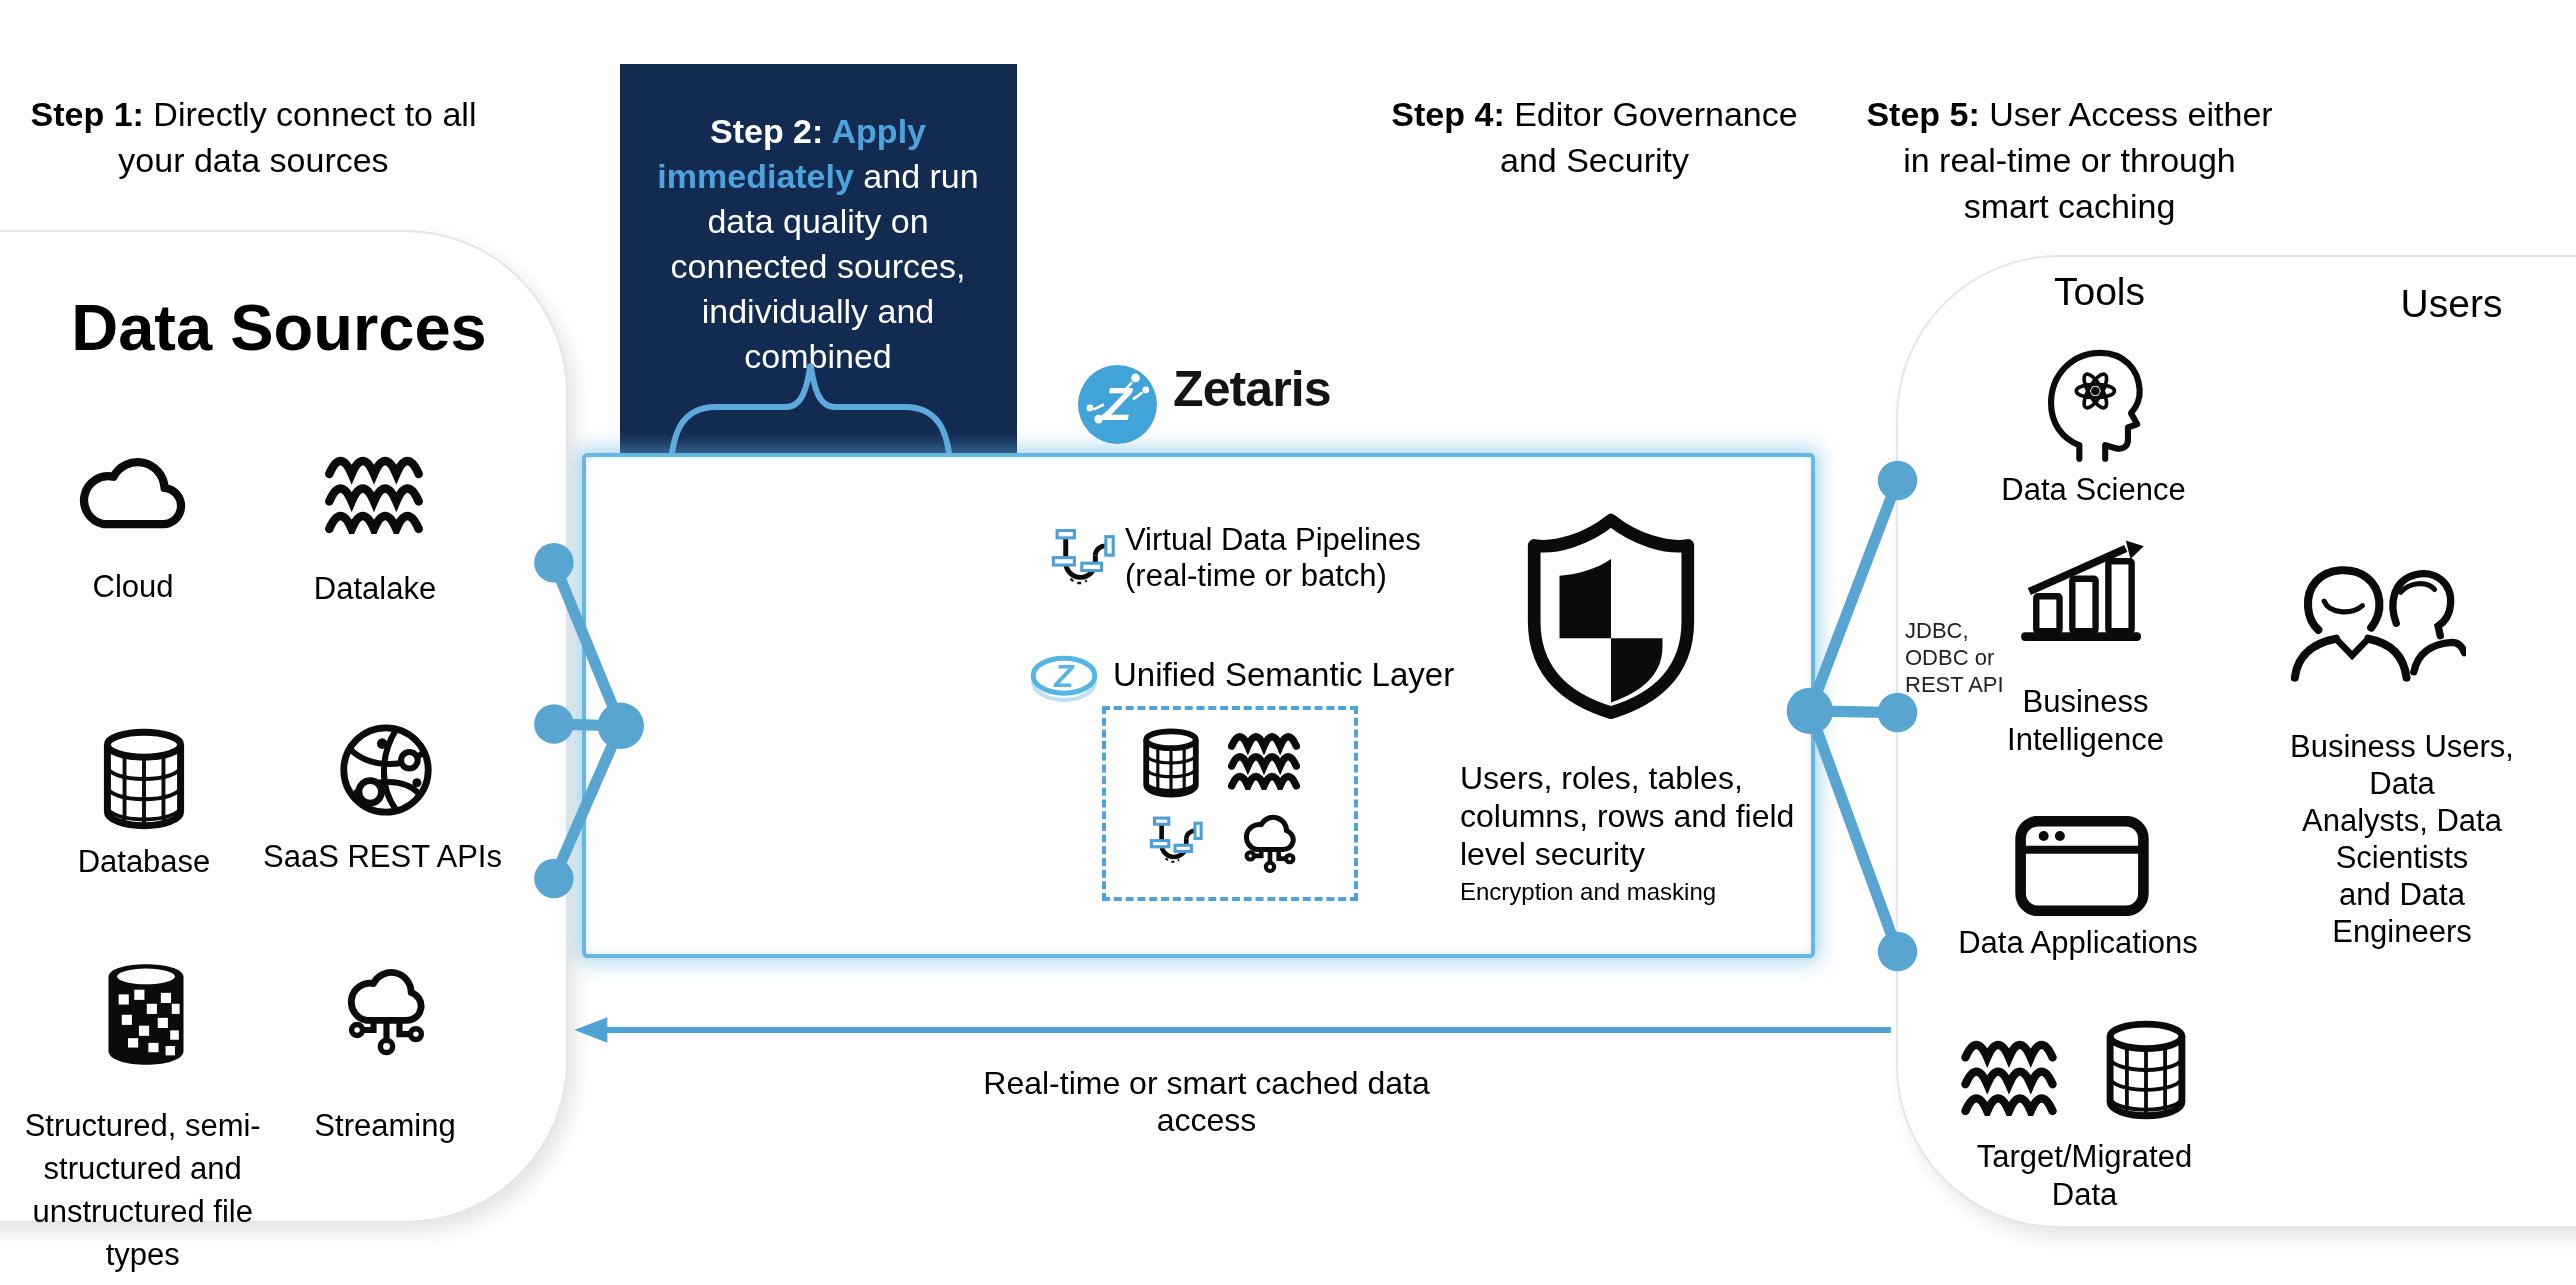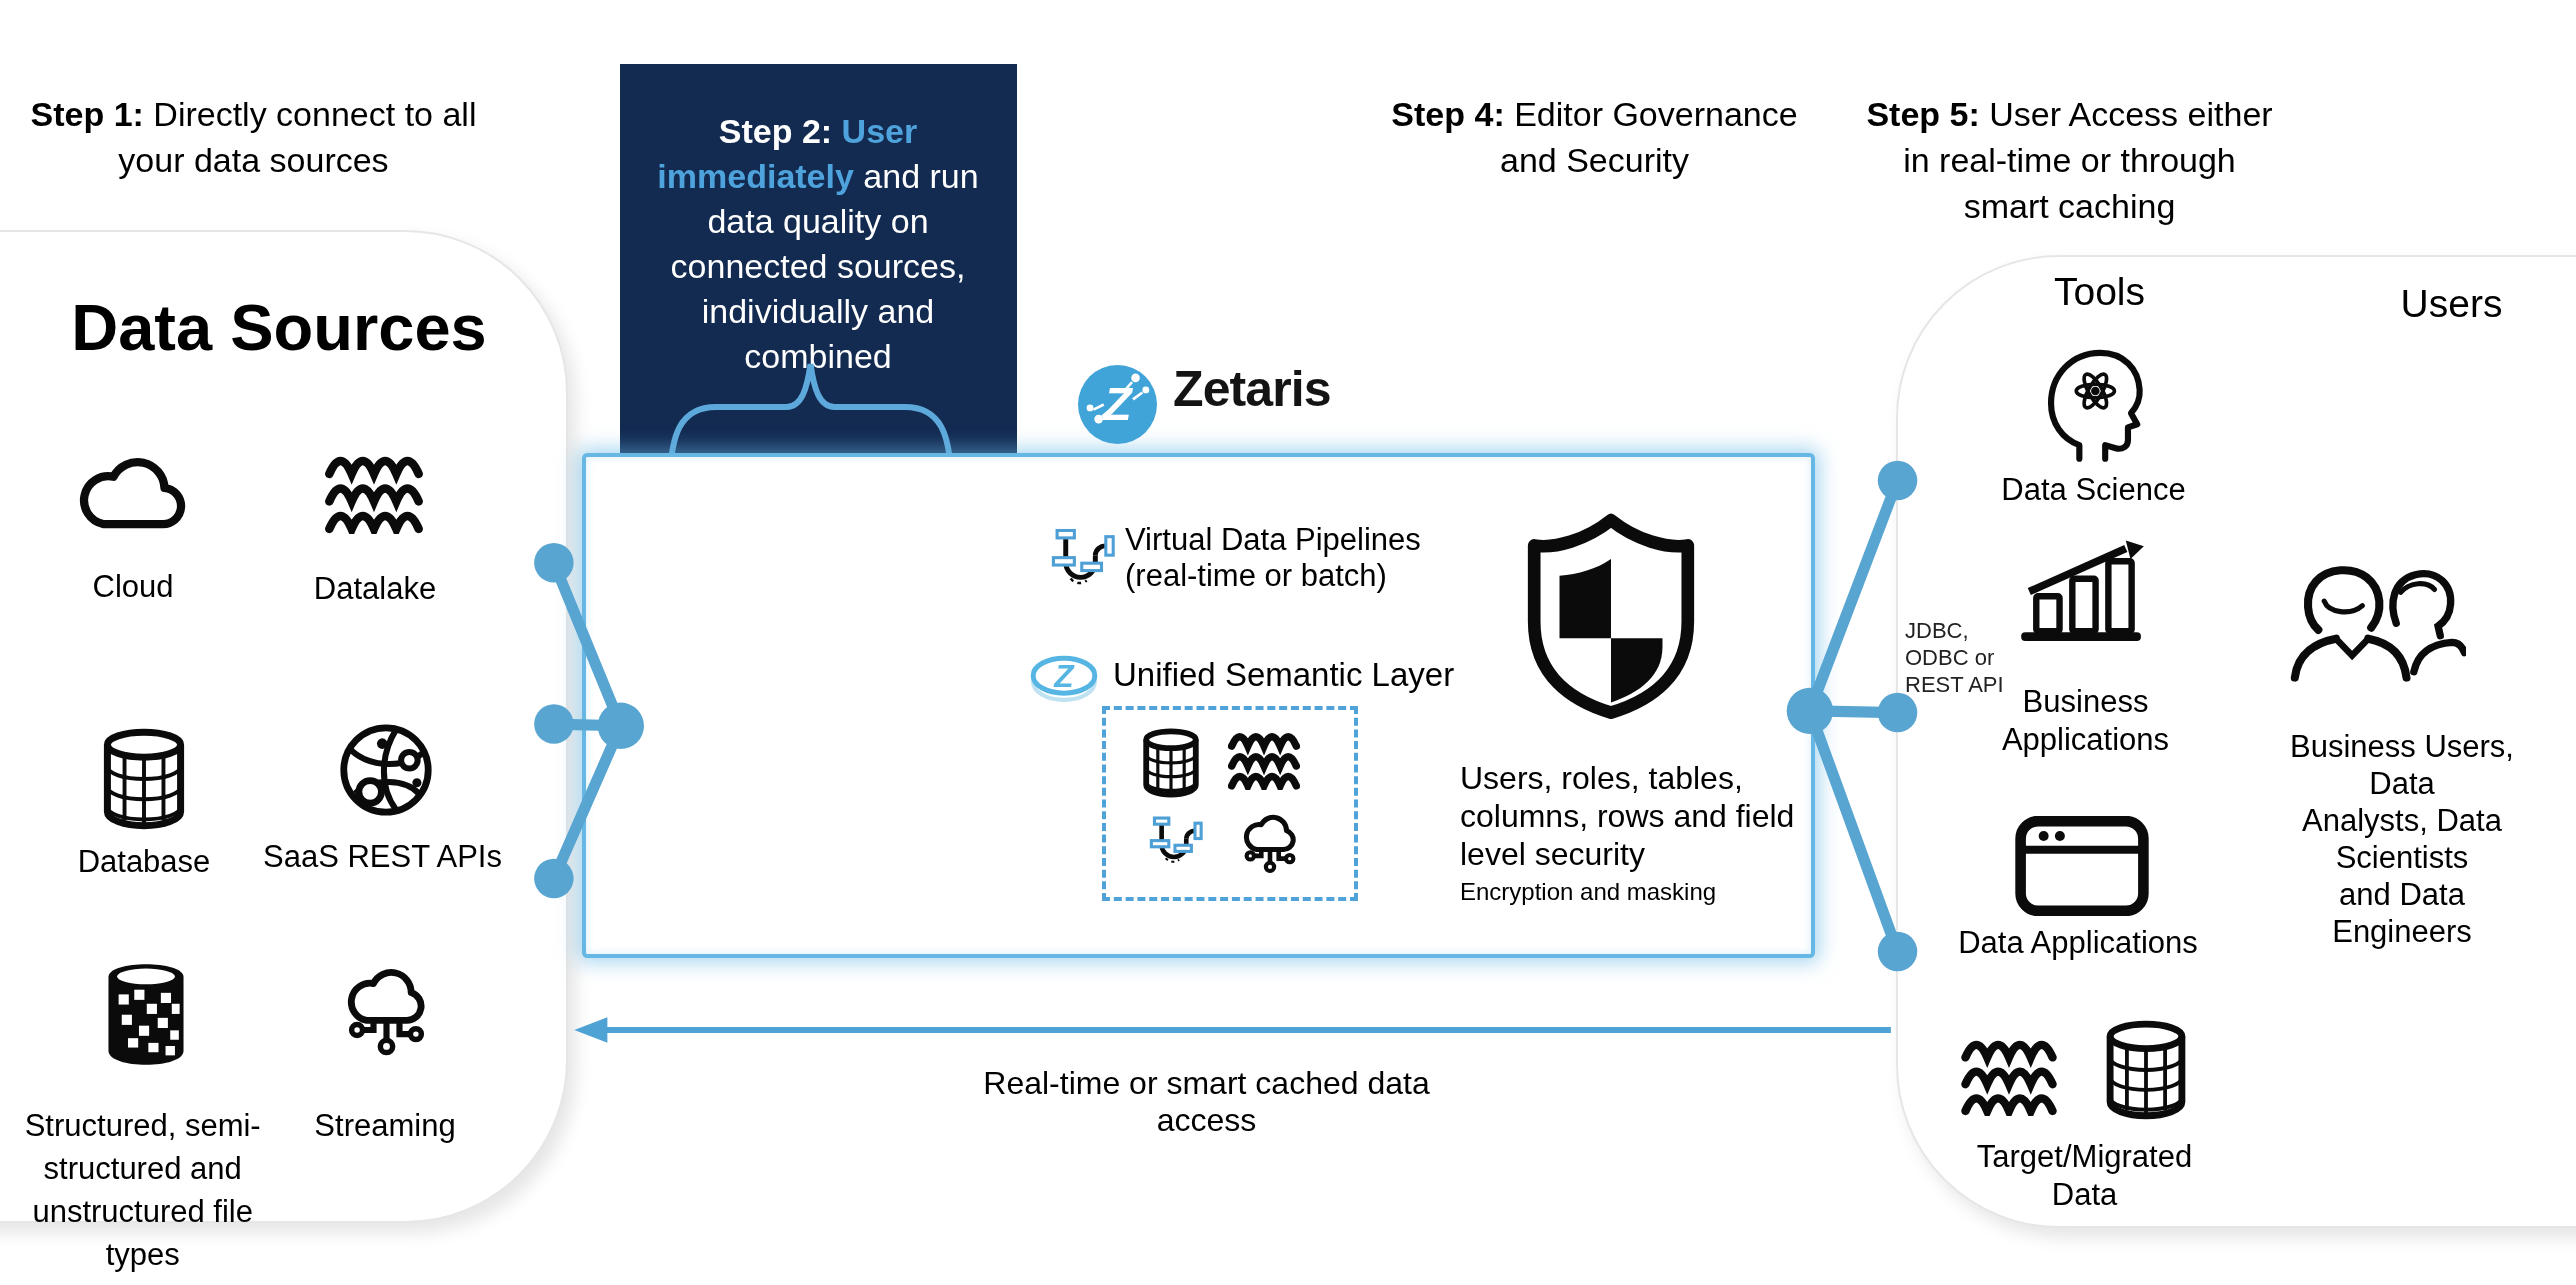--- a/index.html
+++ b/index.html
@@ -182,21 +182,21 @@
       <path d="M65 84 V112 M46 84 V98 H31 M84 84 V104 H99" stroke-width="9"></path>
       <circle cx="65" cy="122" r="9" stroke-width="8"></circle>
       <circle cx="22" cy="98" r="8" stroke-width="8"></circle>
       <circle cx="108" cy="104" r="8" stroke-width="8"></circle>
     </svg>
   </div>
   <div class="abs tc srclabel" id="lbl-streaming">Streaming</div>
 
   <div class="abs" id="darkbox">
     <div class="abs tc" id="s2title">
-      <span><b>Step 2: </b><span class="hl">User</span>
+      <span><b>Step 2: </b><span class="hl">Apply</span>
       <span class="hl">immediately</span><span> and run</span>
       <span>data quality on</span>
       <span>connected sources,</span>
       <span>individually and</span>
       <span>combined</span></span>
     </div>
     <div class="abs" style="left:46px;top:295px;width:289px;height:120px;">
       <svg viewBox="0 0 336 140" width="289" height="120">
           <path d="M4 136 C6 92 14 56 58 56 L140 56 C158 56 164 34 168 6 C172 34 178 56 196 56 L278 56 C322 56 330 92 332 136" fill="none" stroke="#5EA9DB" stroke-width="7" stroke-linecap="round"></path>
         </svg>
@@ -373,21 +373,21 @@
         <rect x="28" y="98" width="40" height="60" rx="3"></rect>
         <rect x="90" y="68" width="40" height="90" rx="3"></rect>
         <rect x="152" y="38" width="40" height="120" rx="3"></rect>
       </g>
       <line x1="16" y1="90" x2="182" y2="16" stroke="#0b0b0b" stroke-width="13"></line>
       <polygon points="182,2 213,12 190,34" fill="#0b0b0b"></polygon>
     </svg>
   </div>
   <div class="abs tc toollabel" id="lbl-bi">
     <span class="ln">Business</span>
-    <span class="ln">Applications</span>
+    <span class="ln">Intelligence</span>
   </div>
 
   <div class="abs" id="ic-dataapp">
     <svg viewBox="0 0 215 160" width="134" height="100" fill="none" stroke="#0b0b0b">
       <rect x="9" y="8" width="197" height="144" rx="28" stroke-width="17"></rect>
       <line x1="9" y1="54" x2="206" y2="54" stroke-width="13"></line>
       <circle cx="46" cy="32" r="8" fill="#0b0b0b" stroke="none"></circle>
       <circle cx="72" cy="32" r="8" fill="#0b0b0b" stroke="none"></circle>
     </svg>
   </div>

